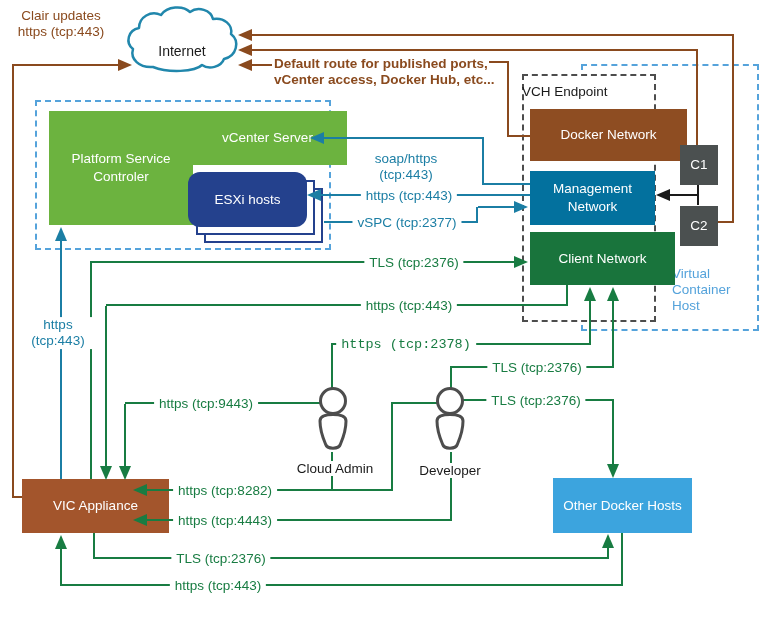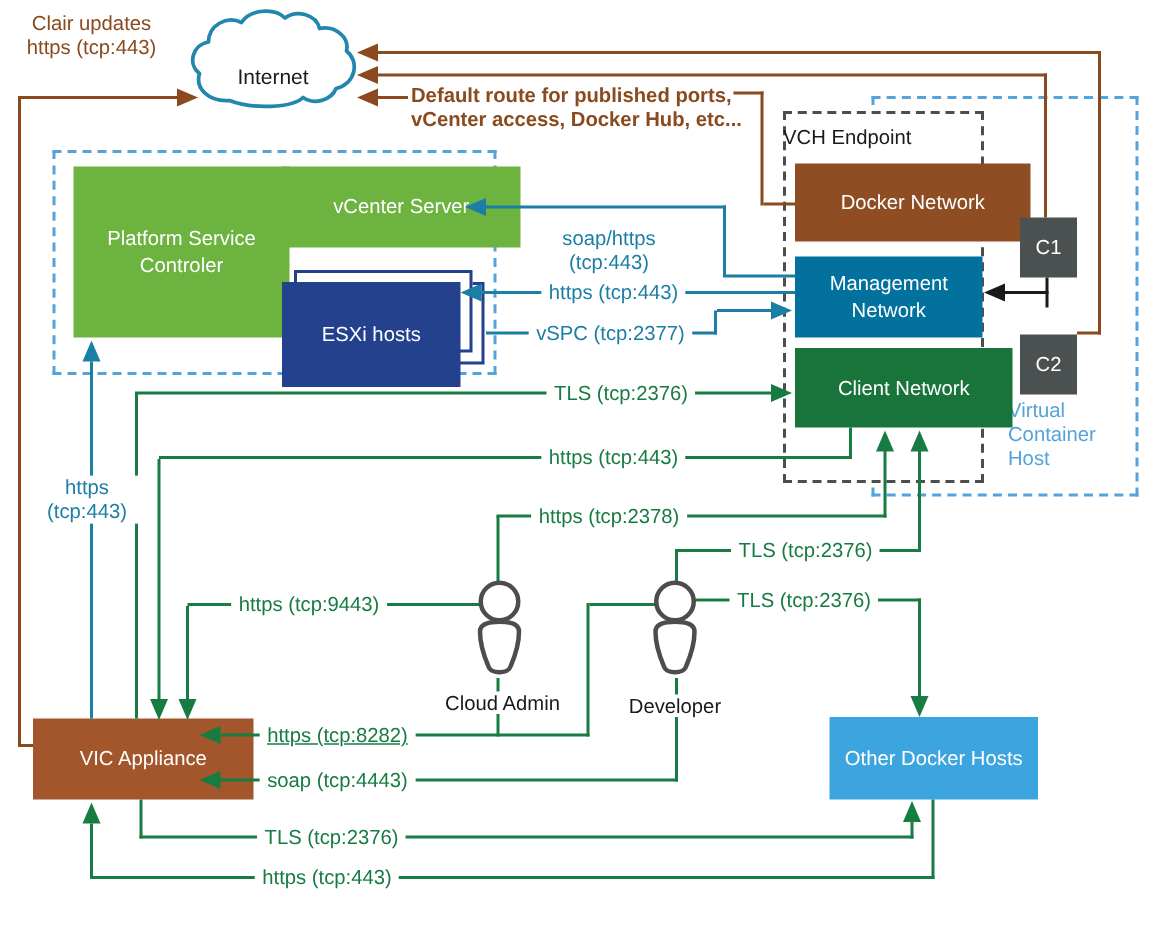--- a/index.html
+++ b/index.html
@@ -40,38 +40,38 @@
   <div class="note" style="left:672px;top:266px;width:78px;color:var(--blue);line-height:1.18;z-index:3;">Virtual Container Host</div>
 
   <div class="box" style="left:49px;top:111px;width:118px;height:114px;background:var(--greenbox);padding:0 13px;">
     <span>Platform Service Controler</span>
   </div>
   <div class="box" style="left:188px;top:111px;width:119px;height:54px;background:var(--greenbox);padding:0 20px;">
     <span>vCenter Server</span>
   </div>
   <div class="dash" style="left:204px;top:188px;width:115px;height:51px;border:2px solid var(--navybox);background:#fff;z-index:2;"></div>
   <div class="dash" style="left:196px;top:180px;width:115px;height:51px;border:2px solid var(--navybox);background:#fff;z-index:2;"></div>
-  <div class="box" style="left:188px;top:188px;width:119px;height:70px;background:var(--navybox);">
+  <div class="box" style="left:188px;top:172px;width:119px;height:55px;background:var(--navybox);border-radius:12px;">
     <span>ESXi hosts</span>
   </div>
 
   <div class="box" style="left:530px;top:109px;width:117px;height:52px;background:var(--brownbox);padding:0 20px;">
     <span>Docker Network</span>
   </div>
   <div class="box" style="left:530px;top:171px;width:117px;height:54px;background:var(--tealbox);padding:0 4px;">
     <span>Management Network</span>
   </div>
   <div class="box" style="left:530px;top:232px;width:117px;height:53px;background:var(--clientbox);padding:0 14px;">
     <span>Client Network</span>
   </div>
 
   <div class="box" style="left:680px;top:145px;width:38px;height:40px;background:var(--graybox);">
     <span>C1</span>
   </div>
-  <div class="box" style="left:680px;top:223px;width:38px;height:40px;background:var(--graybox);">
+  <div class="box" style="left:680px;top:206px;width:38px;height:40px;background:var(--graybox);">
     <span>C2</span>
   </div>
   <div class="ln k" style="left:697px;top:185px;width:2px;height:20px;"></div>
   <div class="ln k" style="left:670px;top:194px;width:29px;height:2px;"></div>
   <div class="ah ah-l k" style="left:656px;top:189px;"></div>
 
   <div class="box" style="left:22px;top:479px;width:111px;height:54px;background:var(--vicbox);padding:0 18px;">
     <span>VIC Appliance</span>
   </div>
   <div class="box" style="left:553px;top:478px;width:119px;height:55px;background:var(--ltbluebox);padding:0 10px;">
@@ -138,21 +138,21 @@
   <div class="ln g" style="left:566px;top:285px;width:2px;height:21px;"></div>
   <div class="ln g" style="left:106px;top:304px;width:462px;height:2px;"></div>
   <div class="ln g" style="left:105px;top:306px;width:2px;height:160px;"></div>
   <div class="ah ah-d g" style="left:100px;top:466px;"></div>
   <div class="lbl g" style="left:409px;top:305px;">https (tcp:443)</div>
 
   <div class="ln g" style="left:331px;top:344px;width:2px;height:45px;"></div>
   <div class="ln g" style="left:331px;top:343px;width:260px;height:2px;"></div>
   <div class="ln g" style="left:589px;top:300px;width:2px;height:45px;"></div>
   <div class="ah ah-u g" style="left:584px;top:287px;"></div>
-  <div class="lbl g" style="left:406px;top:344px;">https (tcp:2378)</div>
+  <div class="lbl g" style="left:406px;top:344px;font-family:Liberation Mono, monospace;">https (tcp:2378)</div>
 
   <div class="ln g" style="left:125px;top:402px;width:196px;height:2px;"></div>
   <div class="ln g" style="left:124px;top:404px;width:2px;height:62px;"></div>
   <div class="ah ah-d g" style="left:119px;top:466px;"></div>
   <div class="lbl g" style="left:206px;top:403px;">https (tcp:9443)</div>
 
   <div class="ln g" style="left:450px;top:368px;width:2px;height:20px;"></div>
   <div class="ln g" style="left:450px;top:366px;width:164px;height:2px;"></div>
   <div class="ln g" style="left:612px;top:300px;width:2px;height:68px;"></div>
   <div class="ah ah-u g" style="left:607px;top:287px;"></div>
@@ -161,26 +161,26 @@
   <div class="ln g" style="left:463px;top:399px;width:151px;height:2px;"></div>
   <div class="ln g" style="left:612px;top:399px;width:2px;height:65px;"></div>
   <div class="ah ah-d g" style="left:607px;top:464px;"></div>
   <div class="lbl g" style="left:536px;top:400px;">TLS (tcp:2376)</div>
 
   <div class="ah ah-l g" style="left:133px;top:484px;"></div>
   <div class="ln g" style="left:147px;top:489px;width:246px;height:2px;"></div>
   <div class="ln g" style="left:331px;top:452px;width:2px;height:39px;"></div>
   <div class="ln g" style="left:391px;top:402px;width:2px;height:89px;"></div>
   <div class="ln g" style="left:393px;top:402px;width:45px;height:2px;"></div>
-  <div class="lbl g" style="left:225px;top:490px;text-decoration:underline;">https (tcp:8282)</div>
+  <div class="lbl g" style="left:225px;top:490px;">https (tcp:8282)</div>
 
   <div class="ah ah-l g" style="left:133px;top:514px;"></div>
   <div class="ln g" style="left:147px;top:519px;width:305px;height:2px;"></div>
   <div class="ln g" style="left:450px;top:452px;width:2px;height:69px;"></div>
-  <div class="lbl g" style="left:225px;top:520px;">soap (tcp:4443)</div>
+  <div class="lbl g" style="left:225px;top:520px;">https (tcp:4443)</div>
 
   <div class="ln g" style="left:93px;top:533px;width:2px;height:26px;"></div>
   <div class="ln g" style="left:93px;top:557px;width:516px;height:2px;"></div>
   <div class="ln g" style="left:607px;top:548px;width:2px;height:11px;"></div>
   <div class="ah ah-u g" style="left:602px;top:534px;"></div>
   <div class="lbl g" style="left:221px;top:558px;">TLS (tcp:2376)</div>
 
   <div class="ln g" style="left:621px;top:533px;width:2px;height:53px;"></div>
   <div class="ln g" style="left:61px;top:584px;width:562px;height:2px;"></div>
   <div class="ln g" style="left:60px;top:549px;width:2px;height:37px;"></div>

